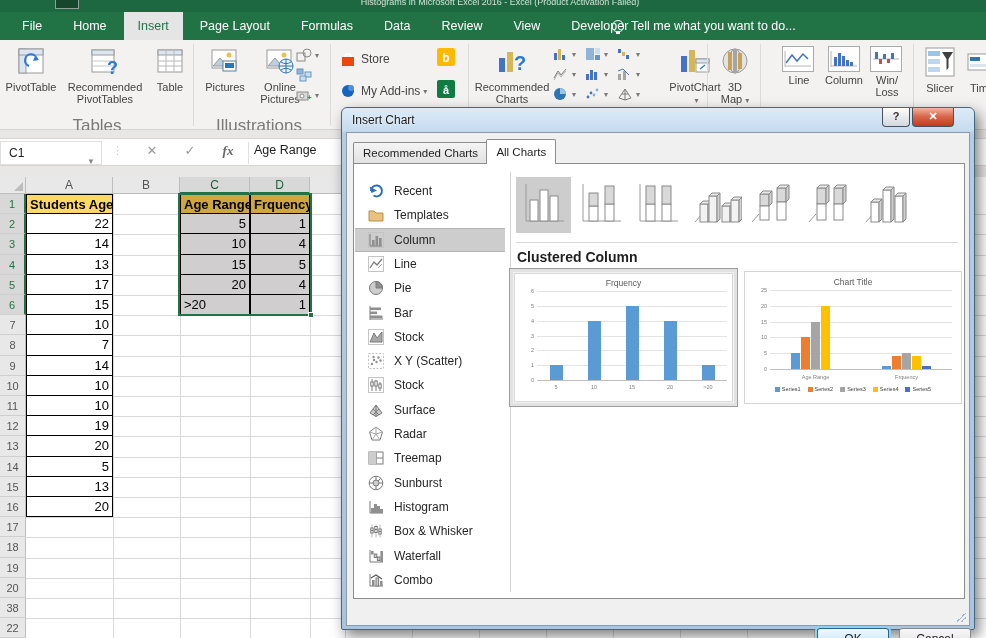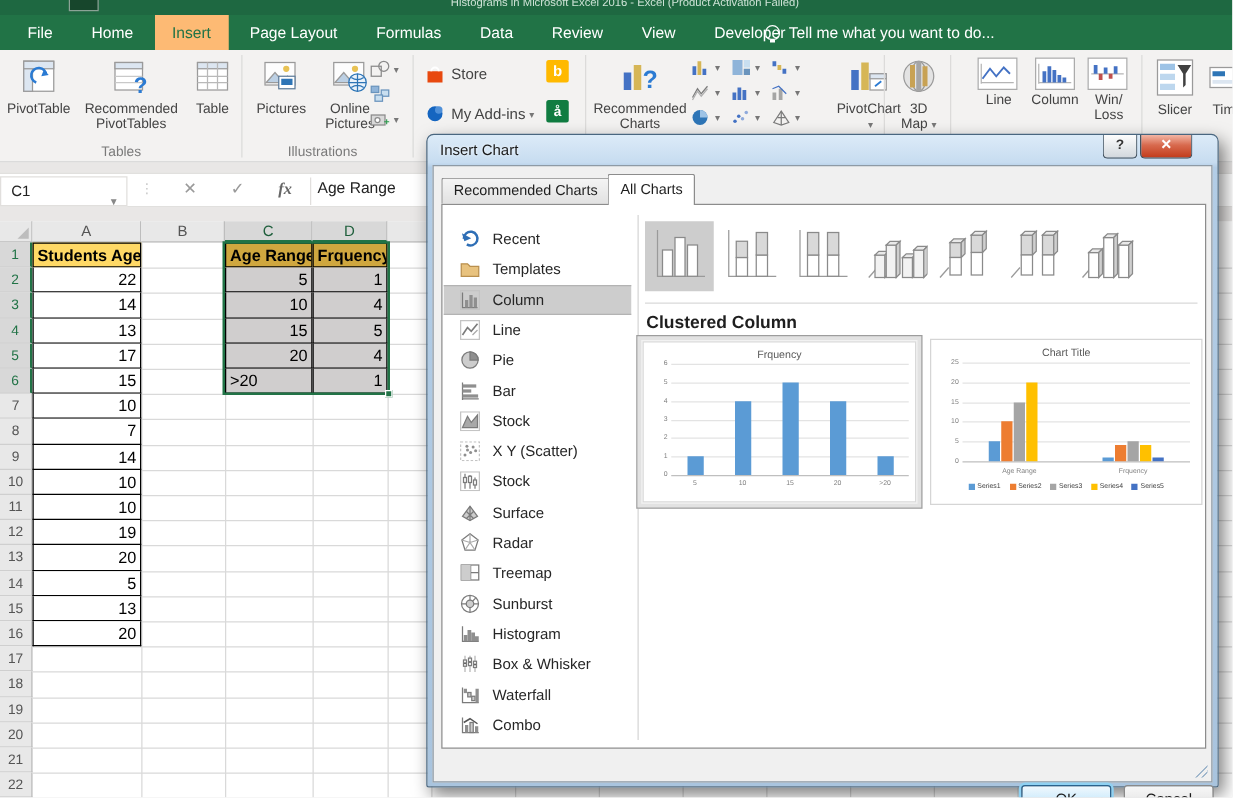--- a/index.html
+++ b/index.html
@@ -9,32 +9,32 @@
   .abs { position:absolute; }
 
   
   .titlebar { position:absolute; left:0; top:0; width:986px; height:12px; background:#1e6841; overflow:hidden;padding-left:40px; }
   .titlebar .title-text { position:absolute; left:250px; top:-3px; width:500px; text-align:center; font-size:9px; color:#cfe3d7; white-space:nowrap; }
   .qat-sliver { position:absolute; left:55px; top:0; width:24px; height:9px; background:#17462c; border:1px solid rgba(255,255,255,.5); border-top:none; }
 
   
   .tabrow { position:absolute; left:0; top:12px; width:986px; height:28px; background:#217346; white-space:nowrap; }
   .tab { display:inline-block; height:28px; line-height:28px; padding:0 14px; margin-right:3px; color:#fff; font-size:12.5px; cursor:default; }
-  .tab.active { background:#fdba74; color:#217346; }
+  .tab.active { background:#e5e5e5; color:#217346; }
   .tellme { position:absolute; left:612px; top:0; height:28px; line-height:28px; color:#fff; font-size:12.5px; }
   .bulb { display:inline-block; width:12px; height:12px; border:1.5px solid #fff; border-radius:50% 50% 40% 40%; margin-right:7px; vertical-align:-2px; position:relative; }
   .bulb:after { content:""; position:absolute; left:2.5px; bottom:-3px; width:4px; height:2px; background:#fff; }
 
   
   .ribbon { position:absolute; left:0; top:40px; width:986px; height:90px; background:#f3f2f1; border-bottom:1px solid #d4d4d4; }
   .rsep { position:absolute; top:4px; width:1px; height:82px; background:#dcdbda; }
   .bigbtn { position:absolute; top:3px; text-align:center; }
   .bigbtn .bicon { height:36px; display:flex; align-items:center; justify-content:center; }
   .bigbtn .blabel { font-size:11px; color:#444; line-height:12px; margin-top:2px; }
-  .grouplabel { position:absolute; top:76px; font-size:11px; color:#7a7a7a; text-align:center; }
+  .grouplabel { position:absolute; top:76px; font-size:17px; color:#7a7a7a; text-align:center; }
   .smallrow { position:absolute; height:18px; display:flex; align-items:center; font-size:12px; color:#444; }
   .caret { font-size:8px; color:#777; margin-left:3px; }
   .minigrid-item { position:absolute; width:28px; height:18px; display:flex; align-items:center; }
   .sparkbox { width:32px; height:26px; border:1px solid #ababab; background:#fff; display:flex; align-items:center; justify-content:center; }
   .sparklabel { font-size:11px; color:#444; text-align:center; line-height:12px; margin-top:2px; }
 
   
   .strip1 { position:absolute; left:0; top:130px; width:986px; height:8px; background:#e9e7e6; }
   .fbar { position:absolute; left:0; top:138px; width:986px; height:28px; background:#fff; border-top:1px solid #d8d6d4; border-bottom:1px solid #d8d6d4; }
   .namebox { position:absolute; left:0; top:2px; width:102px; height:24px; border:1px solid #e1dfdd; background:#fff; font-size:12px; color:#222; line-height:22px; padding-left:8px; }
@@ -426,21 +426,21 @@
       <div class="rowhdr" style="top: 219px; height: 20.2px; line-height: 20.2px;">11</div>
       <div class="rowhdr" style="top: 239.2px; height: 20.2px; line-height: 20.2px;">12</div>
       <div class="rowhdr" style="top: 259.4px; height: 20.2px; line-height: 20.2px;">13</div>
       <div class="rowhdr" style="top: 279.6px; height: 20.2px; line-height: 20.2px;">14</div>
       <div class="rowhdr" style="top: 299.8px; height: 20.2px; line-height: 20.2px;">15</div>
       <div class="rowhdr" style="top: 320px; height: 20.2px; line-height: 20.2px;">16</div>
       <div class="rowhdr" style="top: 340.2px; height: 20.2px; line-height: 20.2px;">17</div>
       <div class="rowhdr" style="top: 360.4px; height: 20.2px; line-height: 20.2px;">18</div>
       <div class="rowhdr" style="top: 380.6px; height: 20.2px; line-height: 20.2px;">19</div>
       <div class="rowhdr" style="top: 400.8px; height: 20.2px; line-height: 20.2px;">20</div>
-      <div class="rowhdr" style="top: 421px; height: 20.2px; line-height: 20.2px;">21</div>
+      <div class="rowhdr" style="top: 421px; height: 20.2px; line-height: 20.2px;">38</div>
       <div class="rowhdr" style="top: 441.2px; height: 20.2px; line-height: 20.2px;">22</div>
       <div class="gl" style="left: 113px; top: 17px; width: 1px; height: 444px;"></div>
       <div class="gl" style="left: 180px; top: 17px; width: 1px; height: 444px;"></div>
       <div class="gl" style="left: 250px; top: 17px; width: 1px; height: 444px;"></div>
       <div class="gl" style="left: 310px; top: 17px; width: 1px; height: 444px;"></div>
       <div class="gl" style="left: 345px; top: 17px; width: 1px; height: 444px;"></div>
       <div class="gl" style="left: 412px; top: 17px; width: 1px; height: 444px;"></div>
       <div class="gl" style="left: 479px; top: 17px; width: 1px; height: 444px;"></div>
       <div class="gl" style="left: 546px; top: 17px; width: 1px; height: 444px;"></div>
       <div class="gl" style="left: 613px; top: 17px; width: 1px; height: 444px;"></div>

